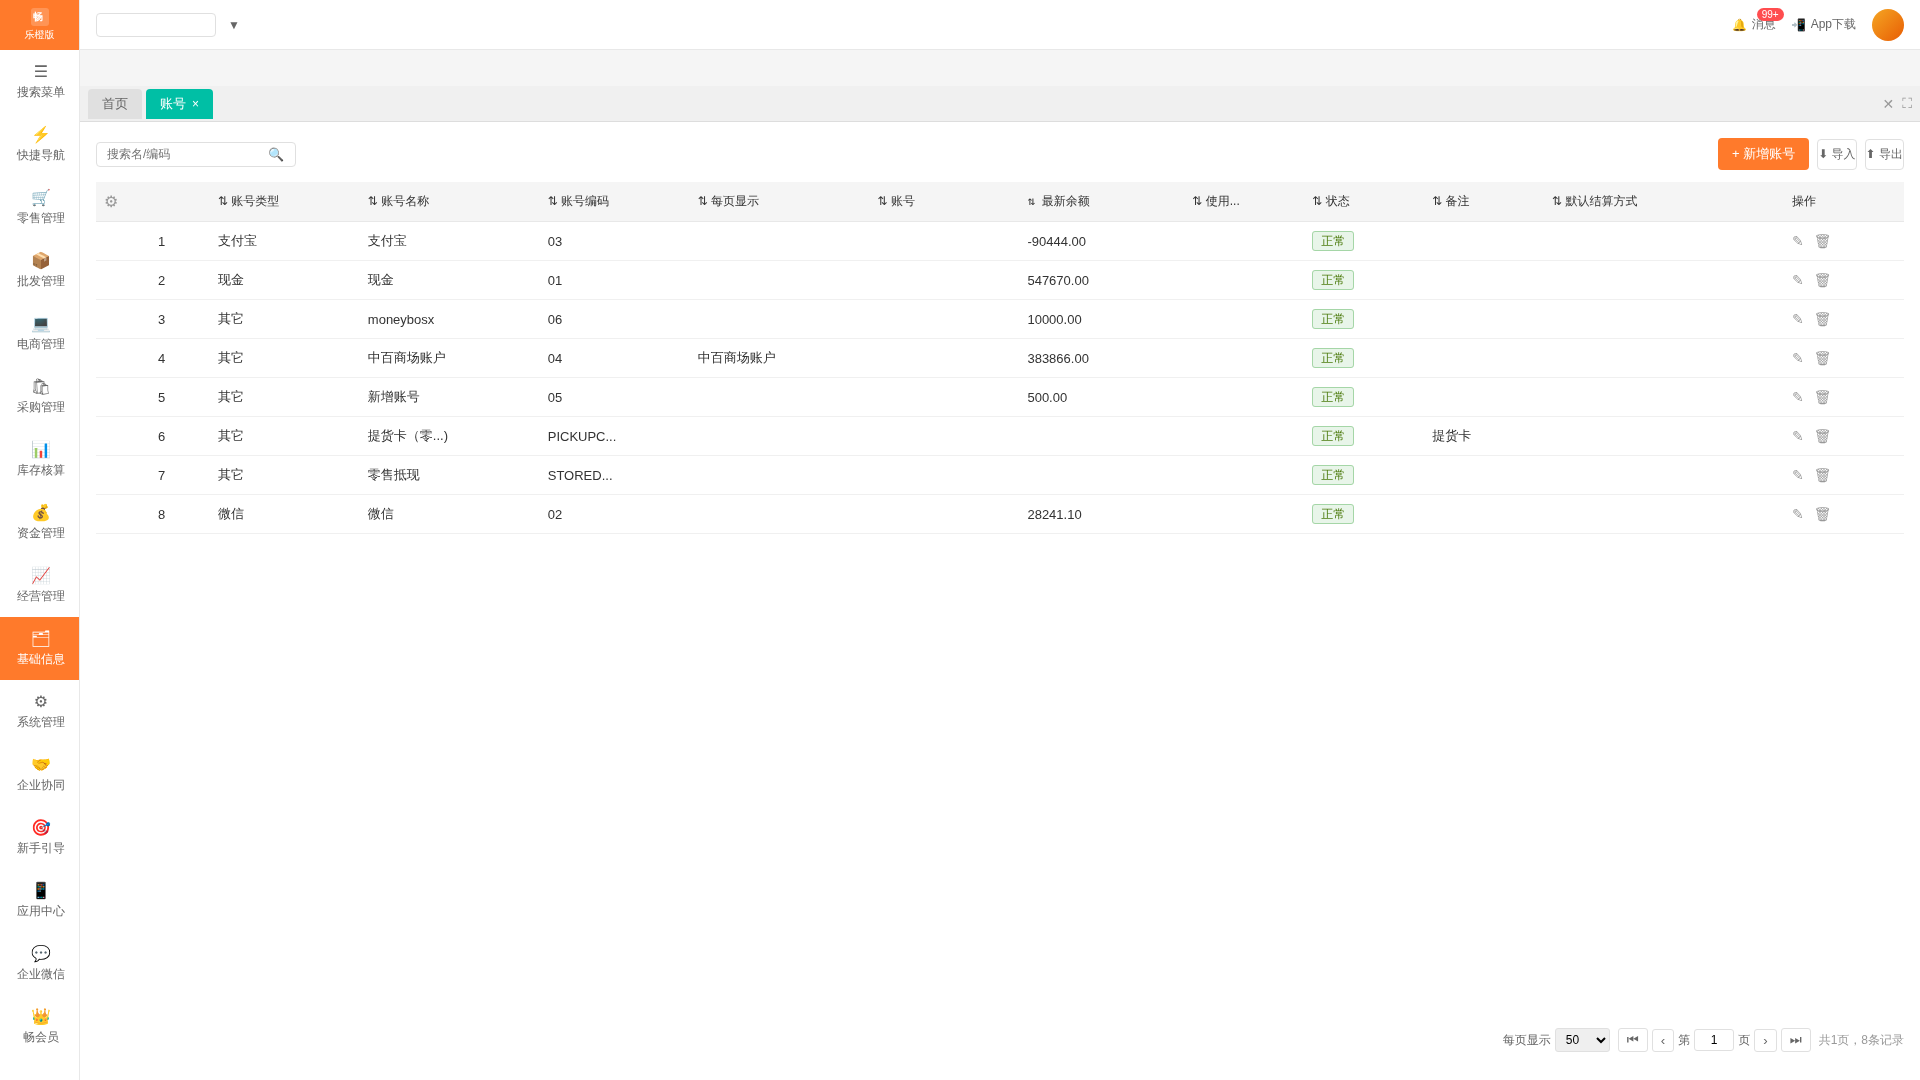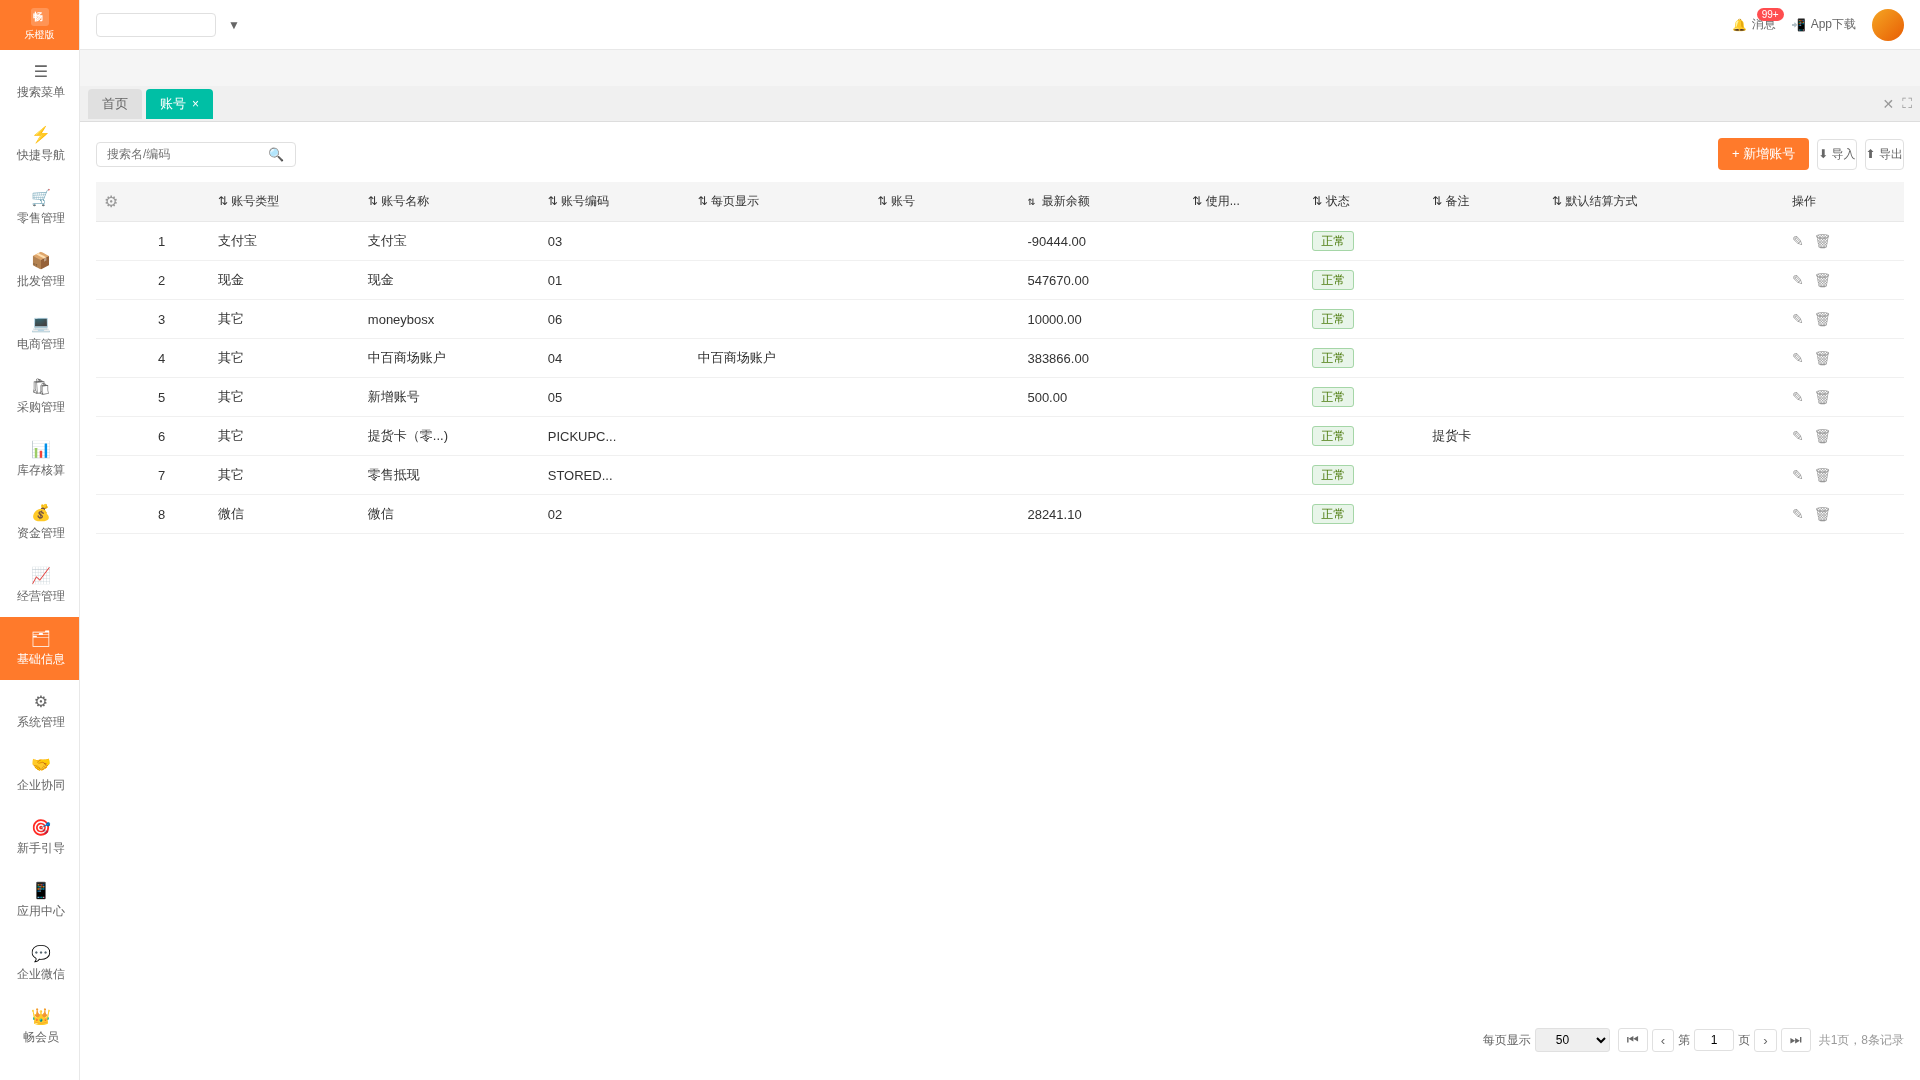--- a/index.html
+++ b/index.html
@@ -50,21 +50,21 @@
     tbody tr { border-bottom: 1px solid #f0f0f0; }
     tbody td { padding: 10px 8px; color: #333; }
     .status-badge { background: #e8f5e9; color: #4d7c0f; border: 1px solid #a5d6a7; border-radius: 3px; padding: 2px 8px; font-size: 12px; }
     .action-icons { display: flex; gap: 10px; color: #999; }
     .action-icons span { cursor: pointer; font-size: 14px; }
     .gear-icon { color: #999; font-size: 16px; cursor: pointer; }
 
     
     .pagination { display: flex; align-items: center; justify-content: flex-end; padding: 12px 0; gap: 8px; font-size: 12px; color: #666; margin-top: auto; }
     .pagination-perpage { display: flex; align-items: center; gap: 4px; }
-    .pagination-perpage select { border: 1px solid #e0e0e0; border-radius: 3px; padding: 3px 16px; font-size: 12px; }
+    .pagination-perpage select { border: 1px solid #e0e0e0; border-radius: 3px; padding: 3px 6px; font-size: 12px; }
     .pagination-nav { display: flex; align-items: center; gap: 4px; }
     .page-btn { border: 1px solid #e0e0e0; border-radius: 3px; padding: 3px 8px; cursor: pointer; background: #fff; color: #666; }
     .page-input { border: 1px solid #e0e0e0; border-radius: 3px; padding: 3px 6px; width: 40px; text-align: center; font-size: 12px; }
     .total-info { color: #999; }
 
     .col-no { width: 40px; }
     .col-gear { width: 36px; }
     .col-type { width: 100px; }
     .col-name { width: 120px; }
     .col-code { width: 100px; }

